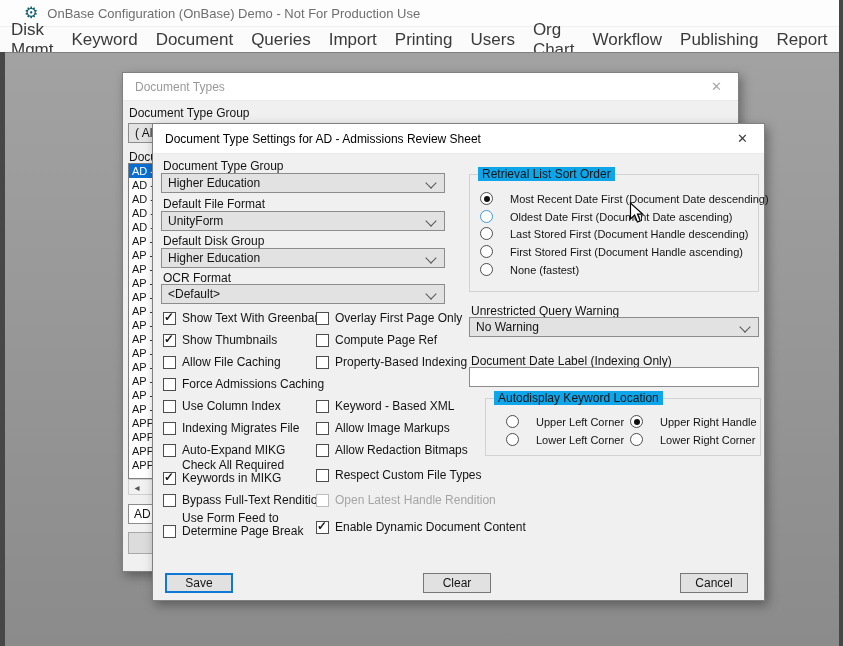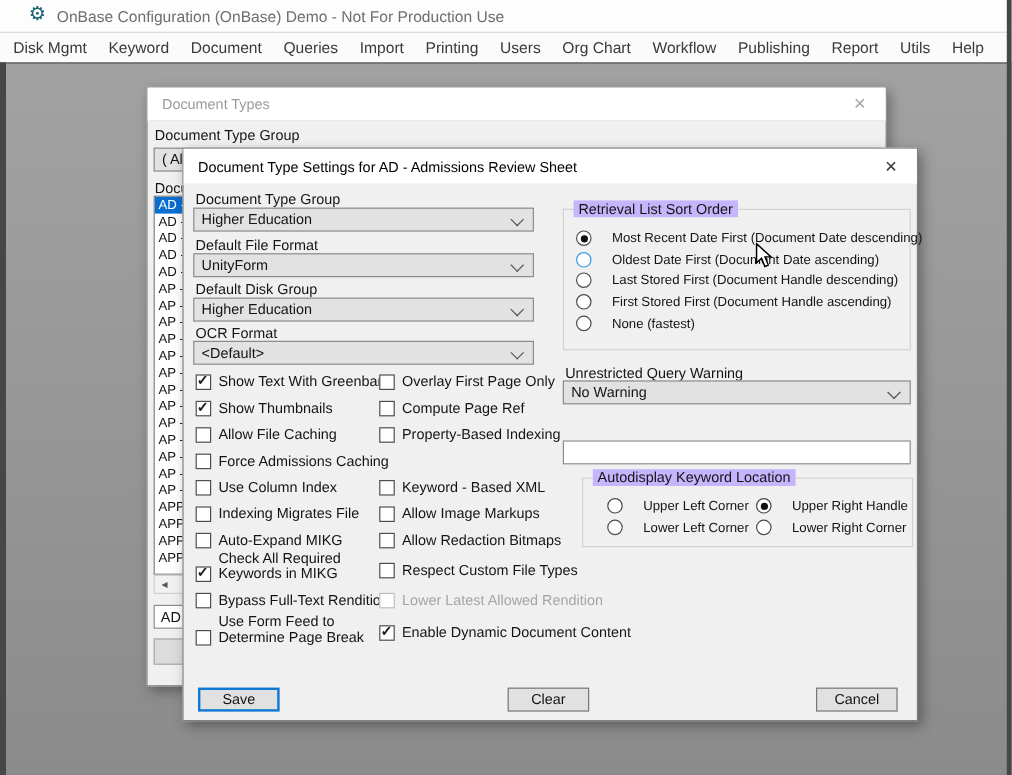--- a/index.html
+++ b/index.html
@@ -4,21 +4,21 @@
 <style>
   html,body{margin:0;padding:0}
   body{width:843px;height:646px;position:relative;overflow:hidden;background:#3f3f3f;
        font-family:"Liberation Sans",sans-serif;-webkit-font-smoothing:antialiased}
   
   .titlebar{position:absolute;left:0;top:0;right:0;height:27px;background:#fdfdfd;
             display:flex;align-items:center;gap:9px;padding-left:24px;box-sizing:border-box;
             font-size:13px;color:#6e6e6e;border-bottom:1px solid #f0f0f0}
   .gear{font-size:16px;color:#14616e;line-height:1}
   .menubar{position:absolute;left:0;top:27px;right:0;height:25px;background:#fbfbfb;
-           display:flex;align-items:center;padding-left:2px;font-size:13px;color:#3a3a3a}
+           display:flex;align-items:center;padding-left:2px;font-size:17px;color:#3a3a3a}
   .menubar .mi{padding:0 9px;height:25px;display:flex;align-items:center}
   .client{position:absolute;left:0;top:52px;right:0;bottom:0;
           background:linear-gradient(#a2a2a2,#8b8b8b);border-top:1px solid #7f7f7f;box-sizing:border-box}
   .edge-left{position:absolute;left:0;top:52px;width:5px;bottom:0;background:#474747;z-index:30}
   .edge-right{position:absolute;right:0;top:0;width:4px;bottom:0;background:#474747;z-index:30}
   
   .dialog{position:absolute;background:#f0f0f0;border:1px solid #808080;box-sizing:border-box;
           box-shadow:3px 4px 10px rgba(0,0,0,.35)}
   .dlg-title{display:flex;align-items:center;justify-content:space-between;background:#fff;
              padding:0 8px 0 12px;font-size:12px;color:#000;border-bottom:1px solid #eaeaea;box-sizing:border-box}
@@ -44,21 +44,21 @@
   .cb.twoline .cbl{white-space:normal}
   .cb.disabled .box{border-color:#bdbdbd}
   .cb.disabled .cbl{color:#a5a5a5}
   .rd{position:absolute;display:flex;align-items:center;gap:17px;font-size:11px;color:#141414;white-space:nowrap}
   .rd .cir{width:13px;height:13px;min-width:13px;border:1px solid #4d4d4d;border-radius:50%;
            background:#fff;position:relative;box-sizing:border-box}
   .rd.selected .cir::after{content:"";position:absolute;left:2.5px;top:2.5px;width:6px;height:6px;
            border-radius:50%;background:#101010}
   .rd.hover .cir{border-color:#3e9adf}
   .grp{position:absolute;border:1px solid #d2d2d2;box-sizing:border-box}
-  .grp-label{position:absolute;top:-8px;left:8px;background:#c4b5fd;padding:0 4px;font-size:12px;color:#141414;white-space:nowrap}
+  .grp-label{position:absolute;top:-8px;left:8px;background:#0ea5e9;padding:0 4px;font-size:12px;color:#141414;white-space:nowrap}
   .btn{position:absolute;width:68px;height:20px;background:#e1e1e1;border:1px solid #787878;box-sizing:border-box;
        font-size:12px;color:#141414;display:flex;align-items:center;justify-content:center}
   .btn.primary{border:2px solid #0f78d4}
   
   .lst{position:absolute;background:#fff;border:1px solid #7f7f7f;box-sizing:border-box;overflow:hidden}
   .lst-item{height:14px;line-height:14px;font-size:11px;padding-left:3px;color:#141414;white-space:nowrap}
   .lst-item.selected{background:#0a6ed1;color:#fff}
   .hscroll{position:absolute;height:16px;background:#f1f1f1;border:1px solid #cfcfcf;box-sizing:border-box;display:flex}
   .hs-btn{width:16px;display:flex;align-items:center;justify-content:center;font-size:10px;color:#555}
   .gbtn{position:absolute;background:#dcdcdc;border:1px solid #a8a8a8;box-sizing:border-box}
@@ -226,21 +226,21 @@
     <label class="cb" style="left:163px;top:290px">
       <span class="box"></span>
         <span class="cbl">Allow Redaction Bitmaps</span>
       </label>
     <label class="cb" style="left:163px;top:315px">
       <span class="box"></span>
         <span class="cbl">Respect Custom File Types</span>
       </label>
     <label class="cb disabled" style="left:163px;top:340px">
       <span class="box"></span>
-        <span class="cbl">Lower Latest Allowed Rendition</span>
+        <span class="cbl">Open Latest Handle Rendition</span>
       </label>
     <label class="cb checked" style="left:163px;top:367px">
       <span class="box"></span>
         <span class="cbl">Enable Dynamic Document Content</span>
       </label>
 
     <div class="grp" style="left:316px;top:20px;width:290px;height:118px">
       <span class="grp-label">Retrieval List Sort Order</span>
       <label class="rd selected" style="left:10px;top:17px">
         <span class="cir"></span>
@@ -263,20 +263,21 @@
           <span>None (fastest)</span>
         </label>
     </div>
 
     <span class="lbl" style="left:318px;top:150px">Unrestricted Query Warning</span>
     <div class="combo" style="left:316px;top:163px;width:290px">
       <span>No Warning</span>
       <span class="chev"></span>
     </div>
 
+    <span class="lbl" style="left:318px;top:200px">Document Date Label (Indexing Only)</span>
     <input class="tin" style="left: 316px; top: 213px; width: 290px;" value="">
 
     <div class="grp" style="left:332px;top:244px;width:276px;height:58px">
       <span class="grp-label">Autodisplay Keyword Location</span>
       <label class="rd" style="left:20px;top:16px">
         <span class="cir"></span>
           <span>Upper Left Corner</span>
         </label>
       <label class="rd" style="left:20px;top:34px">
         <span class="cir"></span>

